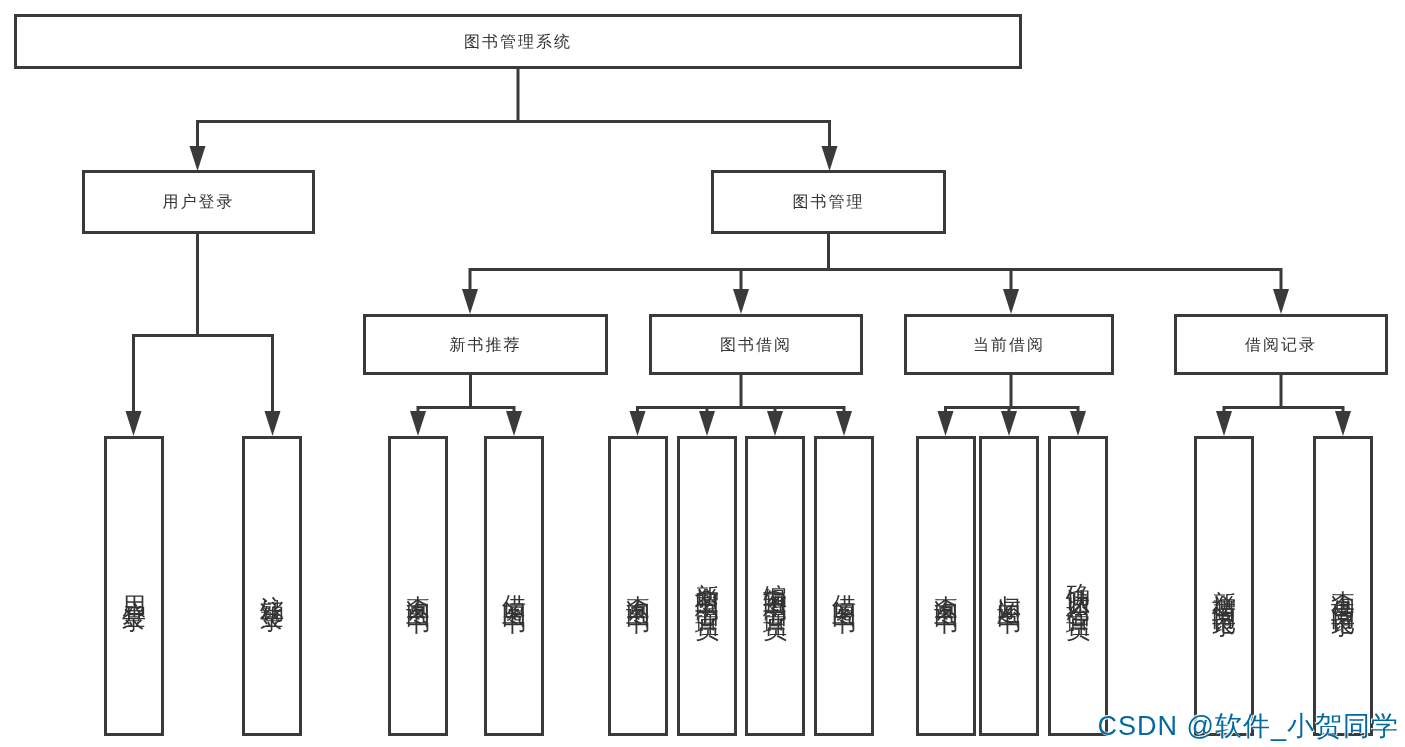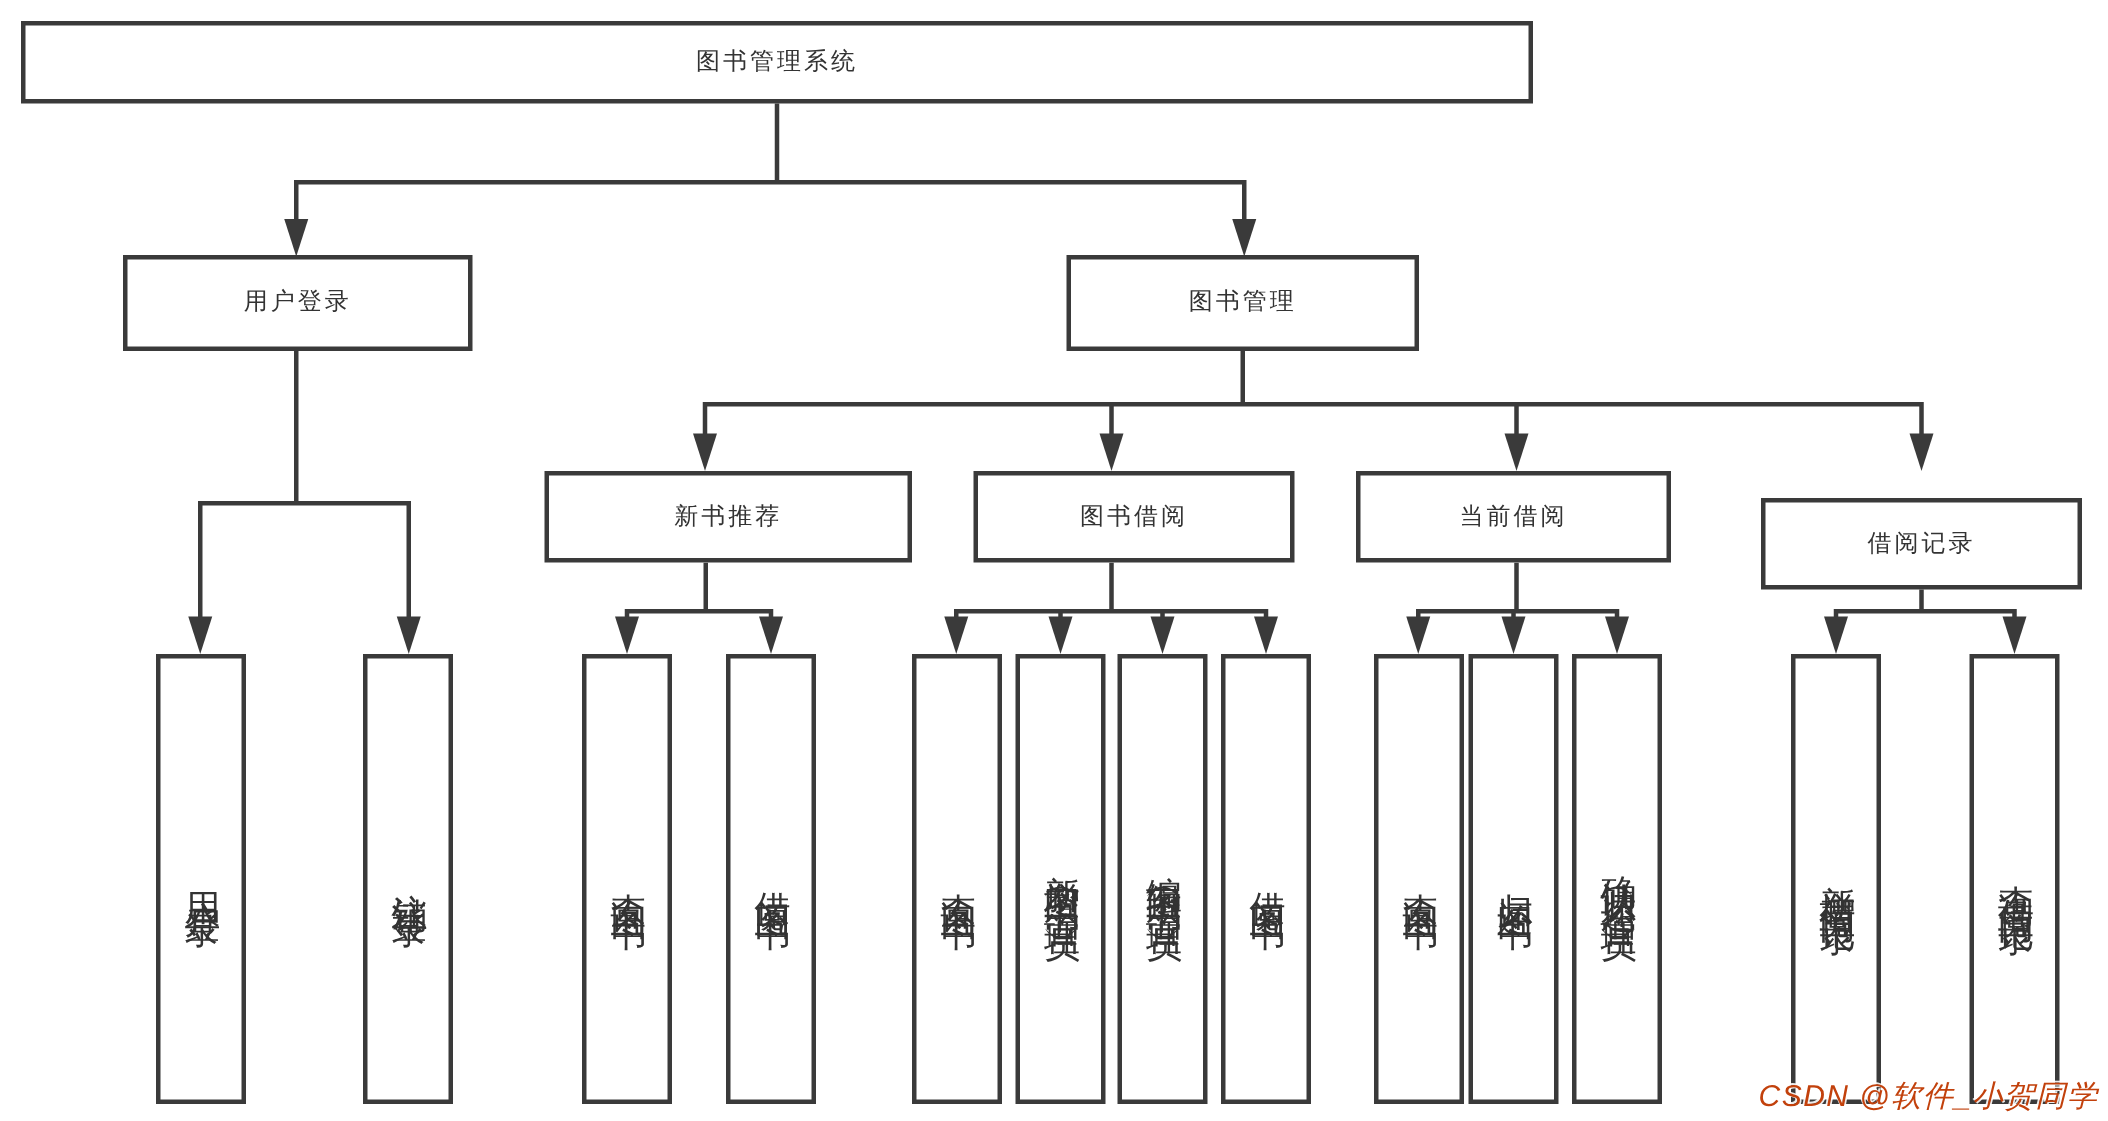--- a/index.html
+++ b/index.html
@@ -38,26 +38,25 @@
     text-orientation: mixed;
     font-size: 24px;
     letter-spacing: 5px;
     line-height: 1;
   }
   .watermark {
     position: absolute;
     right: 6px;
     bottom: 3px;
     z-index: 3;
-    font-size: 20px;
+    font-size: 27px;
     letter-spacing: 1px;
-    color: #c2410c;
+    color: #0369a1;
     text-shadow: 1px 1px 0 rgba(255,255,255,0.9), -1px -1px 0 rgba(255,255,255,0.9);
     white-space: nowrap;
-    font-style: italic;
   }
 </style>
 </head>
 <body>
 
 <div class="canvas">
 
   <svg class="connectors" width="1405" height="747" viewBox="0 0 1405 747">
     <path fill="none" stroke="#3a3a3a" stroke-width="3" d="
       M518 67 V123
@@ -117,21 +116,21 @@
   </svg>
 
   <div class="node hnode" style="left:14px; top:14px; width:1008px; height:55px;">图书管理系统</div>
 
   <div class="node hnode" style="left:82px; top:170px; width:233px; height:64px;">用户登录</div>
   <div class="node hnode" style="left:711px; top:170px; width:235px; height:64px;">图书管理</div>
 
   <div class="node hnode" style="left:363px; top:314px; width:245px; height:61px;">新书推荐</div>
   <div class="node hnode" style="left:634px; top:314px; width:214px; height:61px;margin-left:15px;">图书借阅</div>
   <div class="node hnode" style="left:904px; top:314px; width:210px; height:61px;">当前借阅</div>
-  <div class="node hnode" style="left:1174px; top:332px; width:214px; height:61px;">借阅记录</div>
+  <div class="node hnode" style="left:1174px; top:314px; width:214px; height:61px;">借阅记录</div>
 
   <div class="node vnode" style="left:104px; top:436px; width:60px; height:300px;">用户登录</div>
   <div class="node vnode" style="left:242px; top:436px; width:60px; height:300px;">注销登录</div>
 
   <div class="node vnode" style="left:388px; top:436px; width:60px; height:300px;">查询图书</div>
   <div class="node vnode" style="left:484px; top:436px; width:60px; height:300px;">借阅图书</div>
 
   <div class="node vnode" style="left:608px; top:436px; width:60px; height:300px;">查询图书</div>
   <div class="node vnode" style="left:677px; top:436px; width:60px; height:300px;">新增图书（管理员）</div>
   <div class="node vnode" style="left:745px; top:436px; width:60px; height:300px;">编辑图书（管理员）</div>

